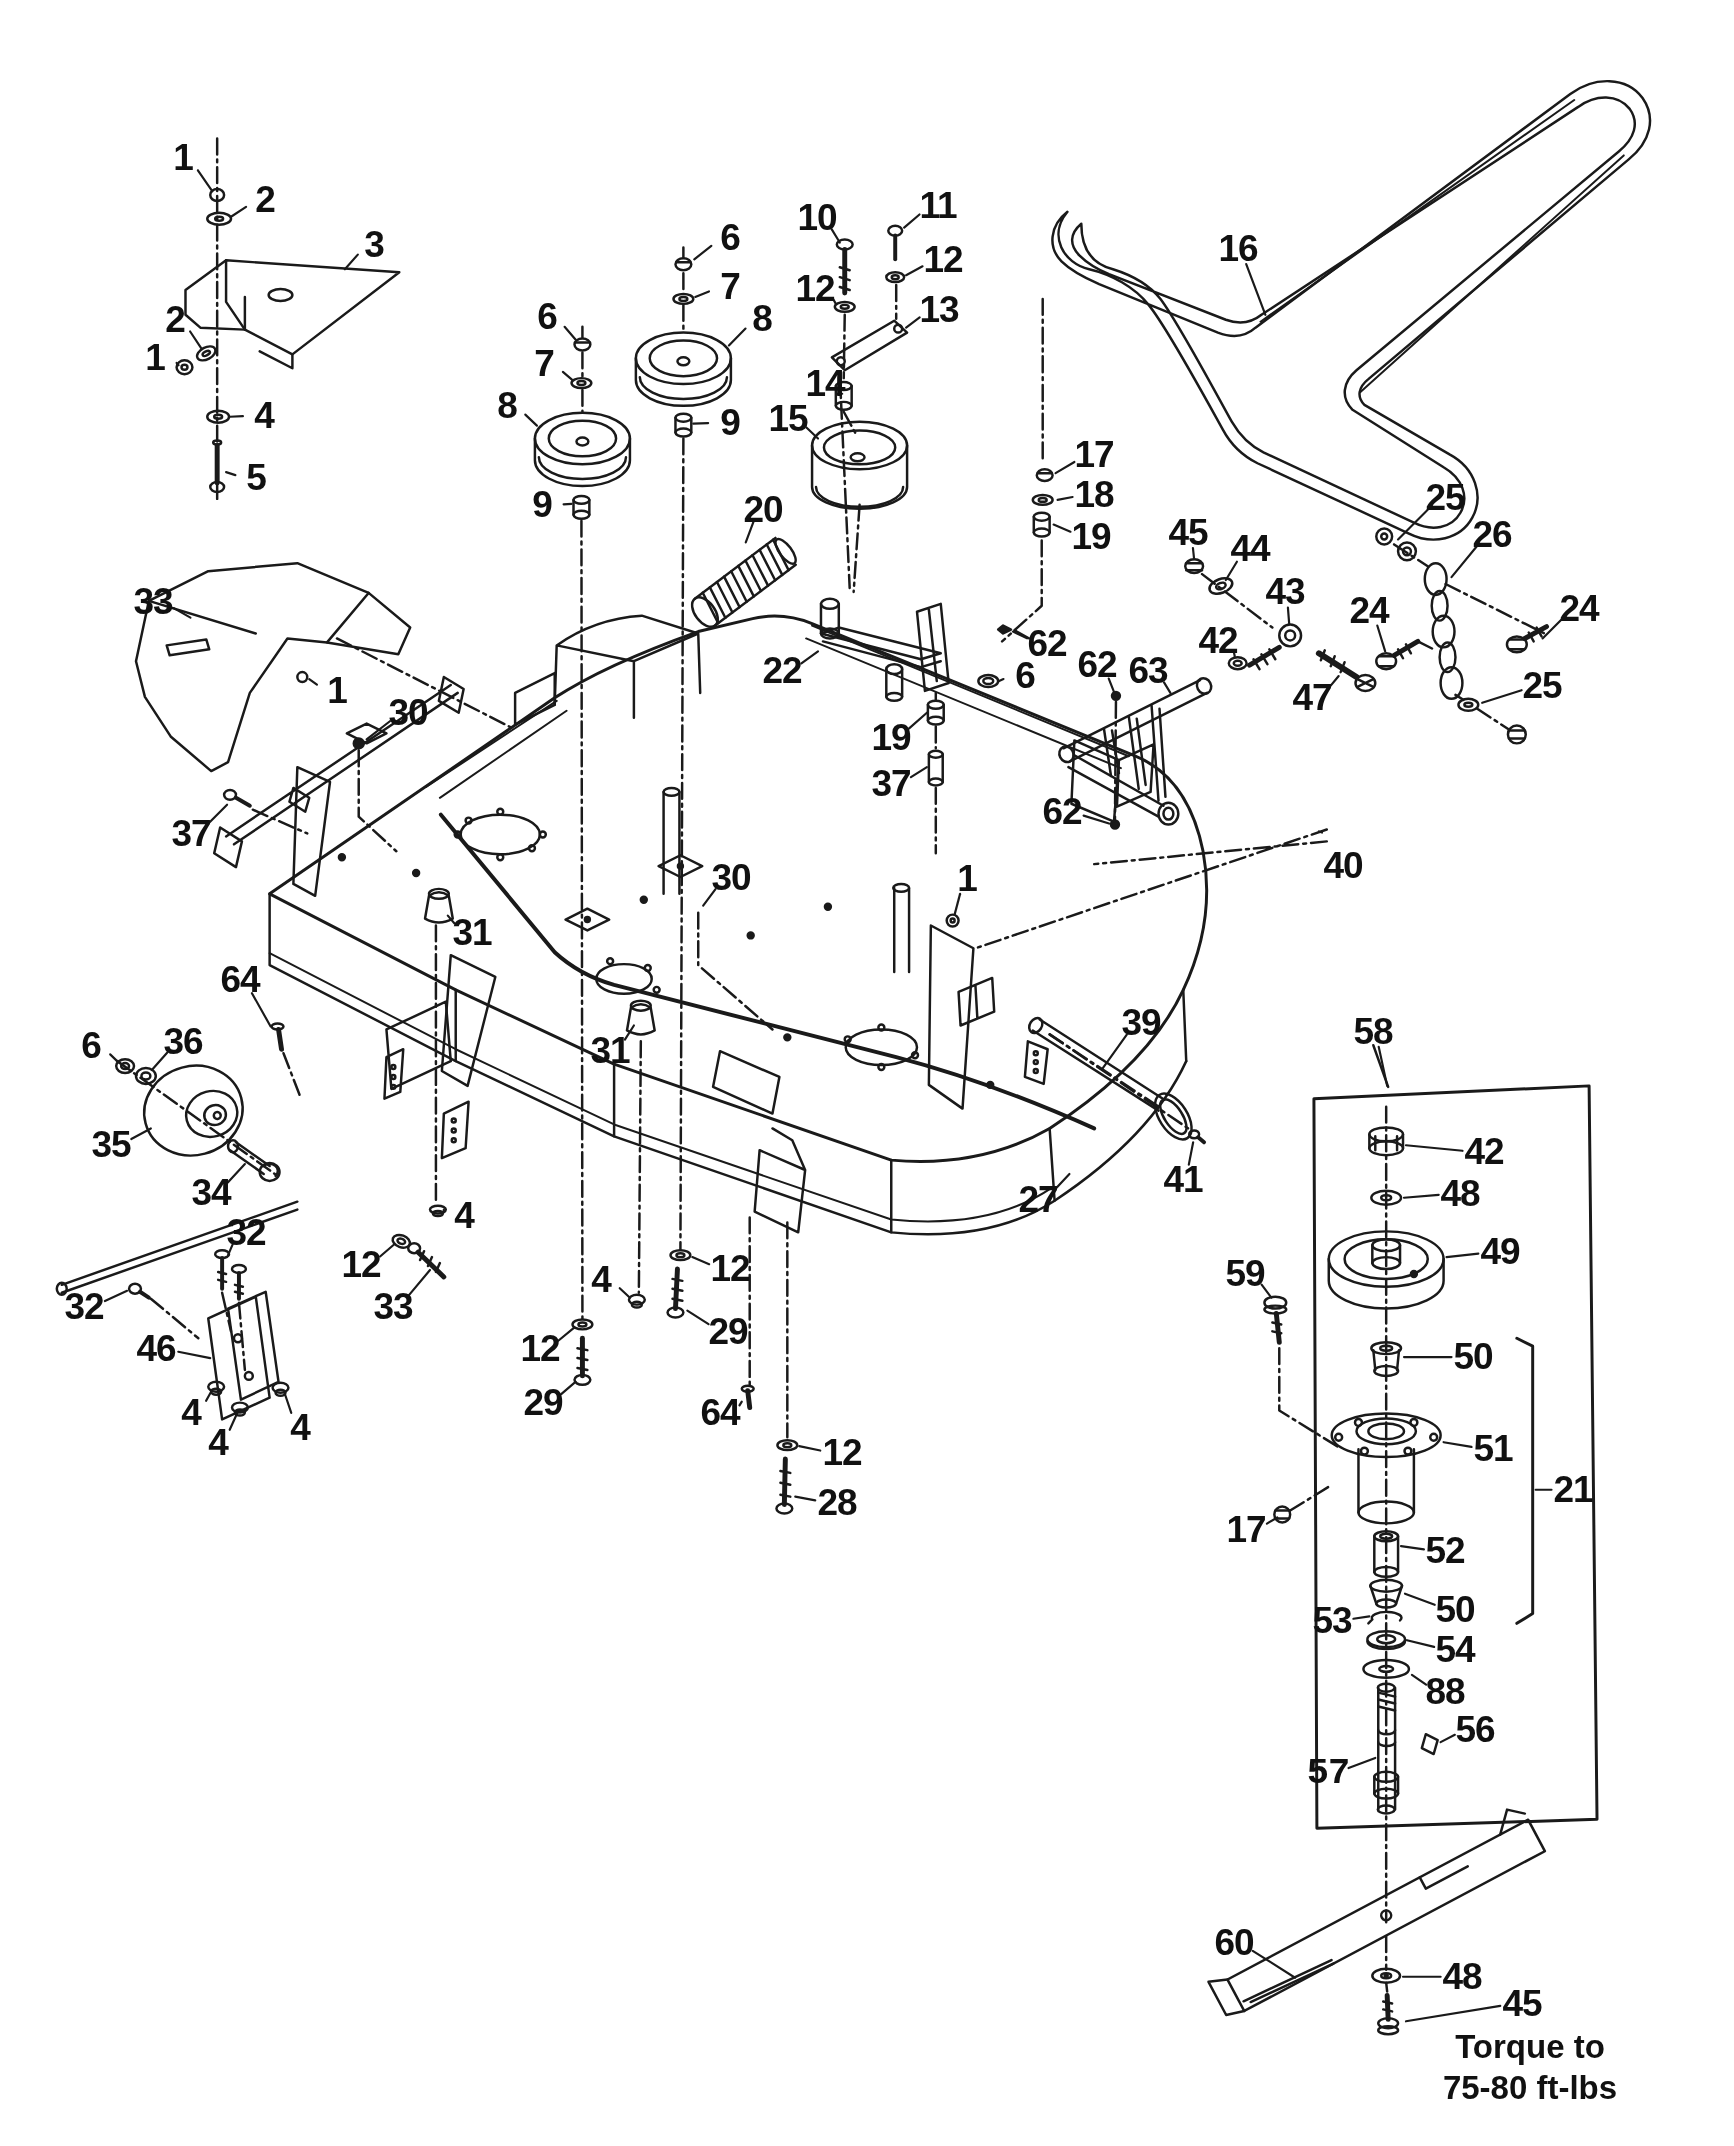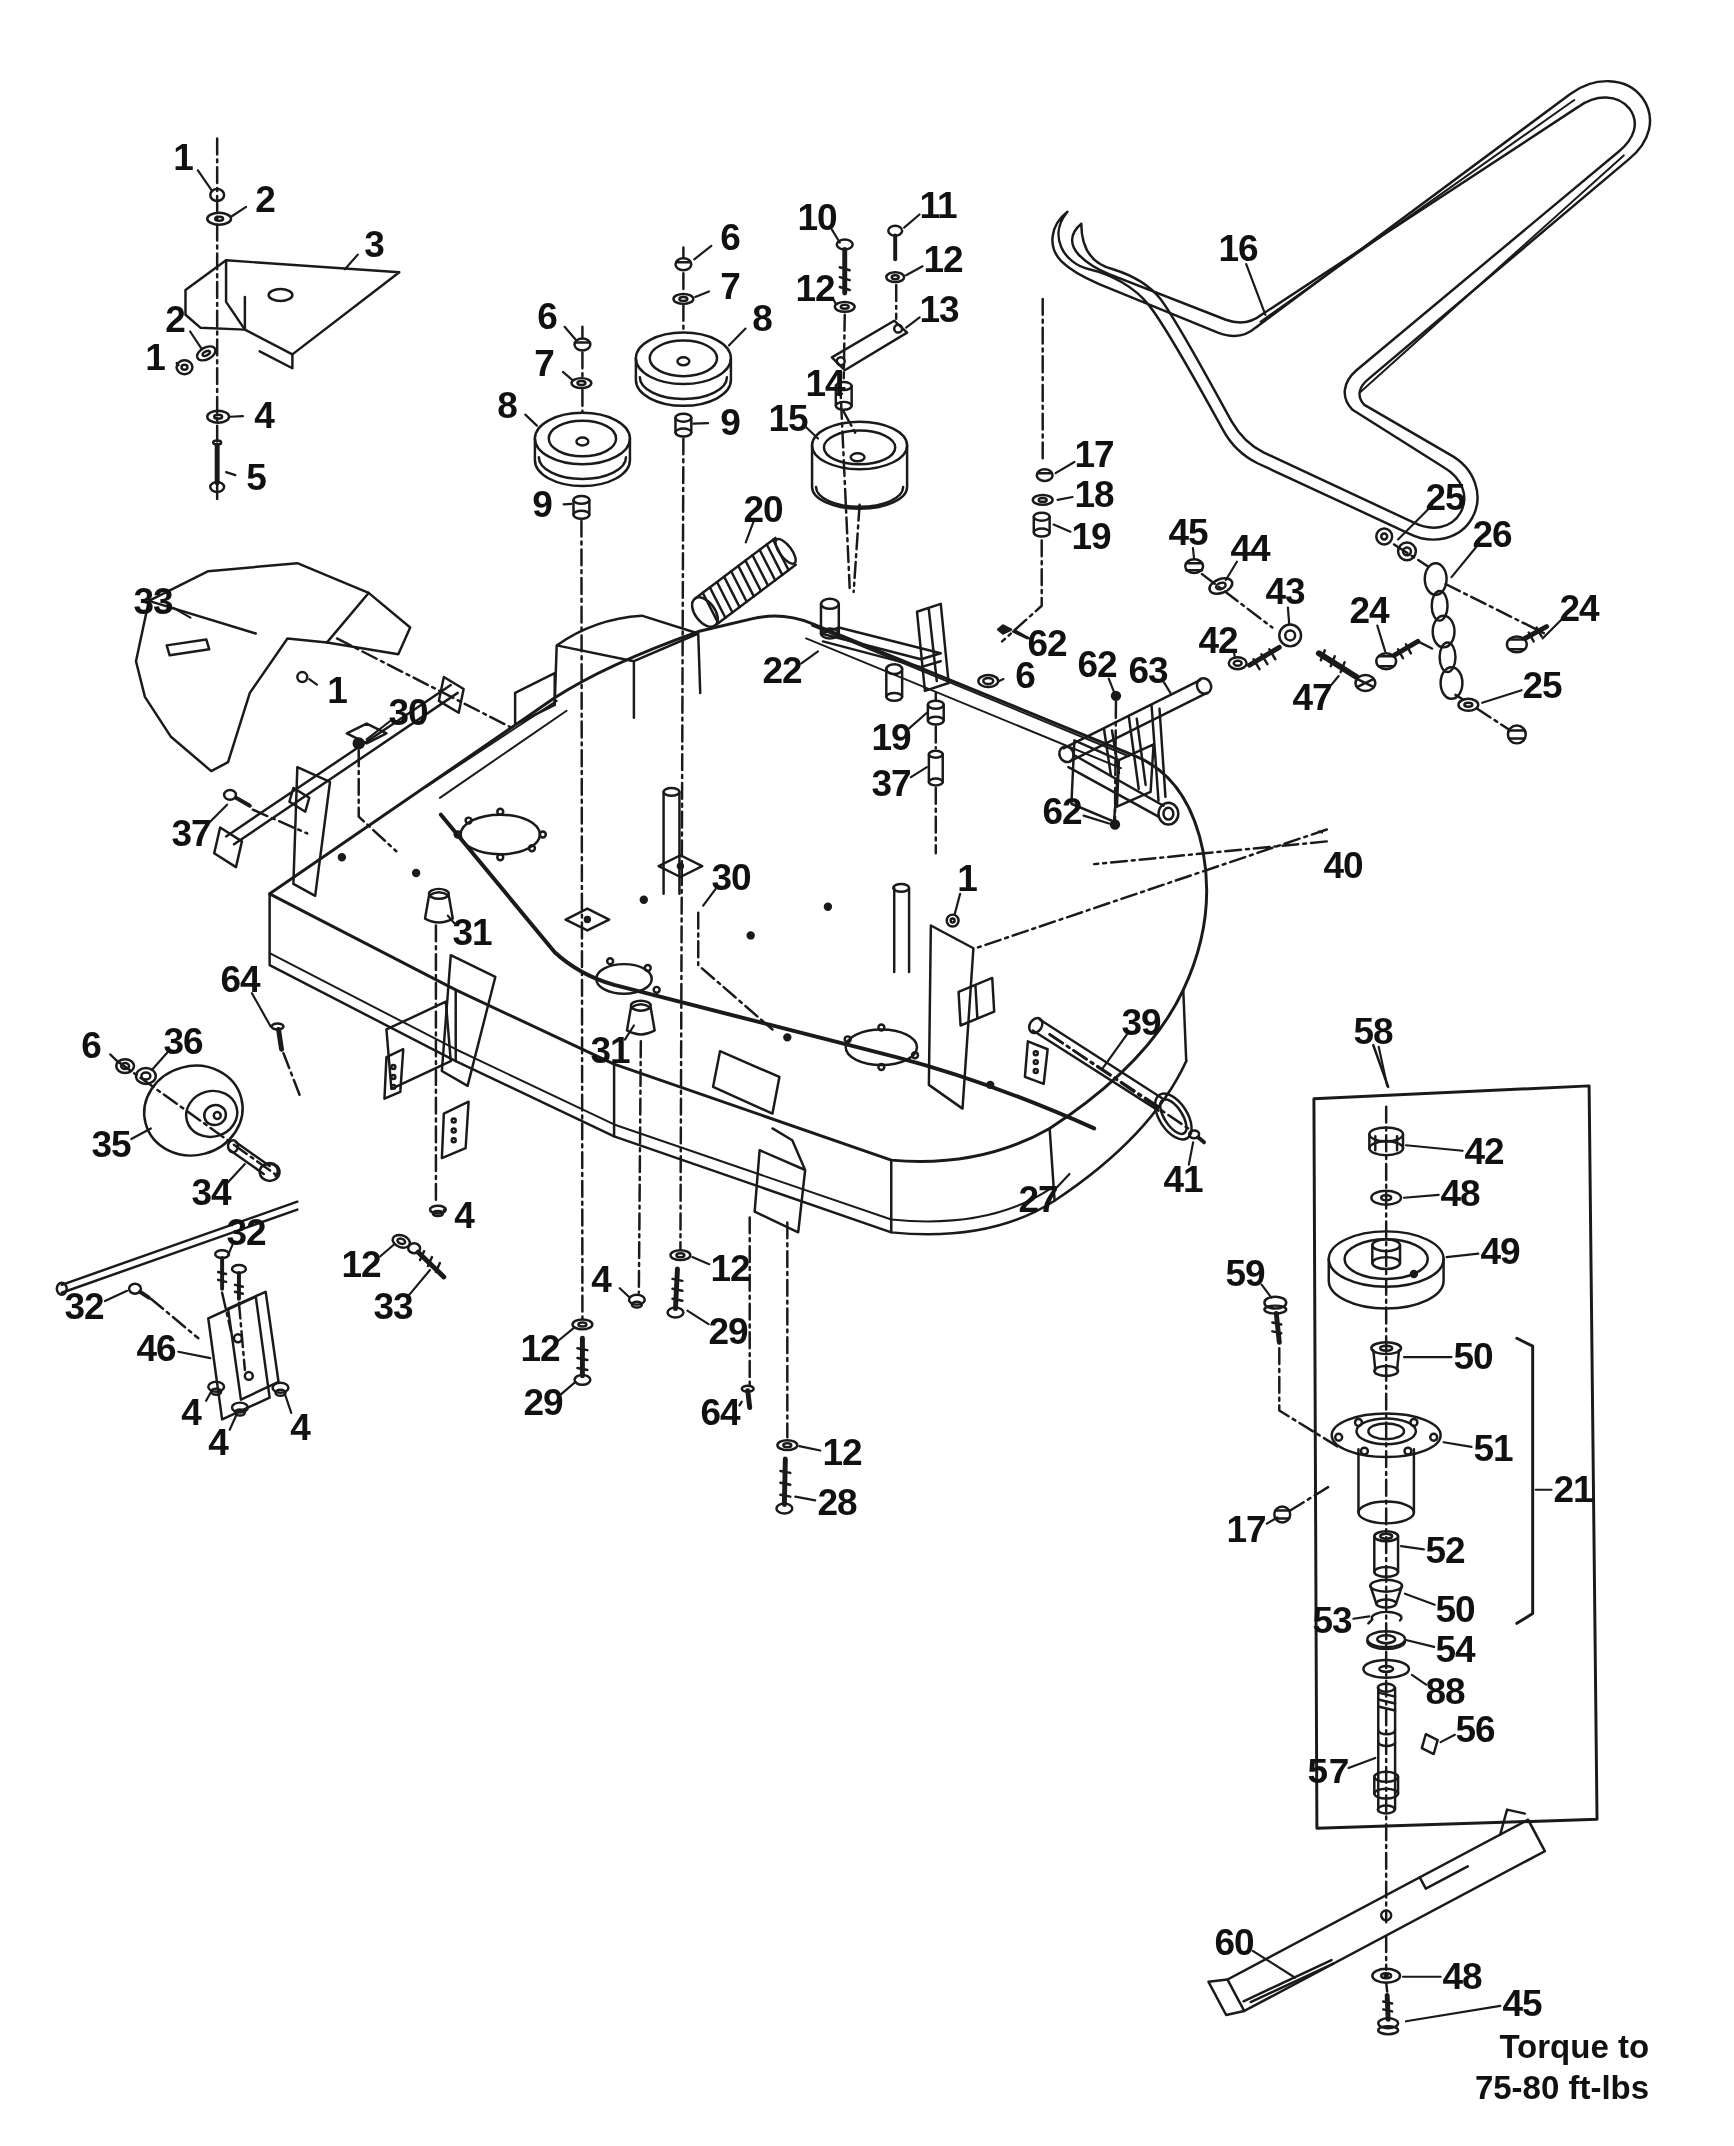--- a/index.html
+++ b/index.html
@@ -2,22 +2,22 @@
 <html><head>
 <meta charset="utf-8">
 <style>
   html,body{margin:0;padding:0;background:#fff;}
   .stage{position:relative;width:1735px;height:2146px;background:#fff;overflow:hidden;
          font-family:"Liberation Sans",sans-serif;}
   .stage svg{position:absolute;left:0;top:0;}
   .part-label{position:absolute;transform:translate(-50%,-50%);
     font:700 37px "Liberation Sans",sans-serif;color:#111;white-space:nowrap;
     letter-spacing:-1px;}
-  .torque-note{position:absolute;transform:translate(-50%,0);text-align:right;
-    font:700 33px "Liberation Sans",sans-serif;color:#111;line-height:41px;white-space:nowrap;margin-left:32px;}
+  .torque-note{position:absolute;transform:translate(-50%,0);text-align:center;
+    font:700 33px "Liberation Sans",sans-serif;color:#111;line-height:41px;white-space:nowrap;}
 </style>
 </head>
 <body>
 
 <div class="stage" style="background: rgb(255, 255, 255);">
 <svg width="1735" height="2146" viewBox="0 0 1752 2168" fill="none" stroke="#1a1a1a" stroke-width="2.5" stroke-linecap="round" stroke-linejoin="round">
 
   <g>
     <path stroke-dasharray="16 5 3 5" d="M219,140 L219,505"></path>
     <ellipse cx="219" cy="197" rx="7" ry="6"></ellipse>

